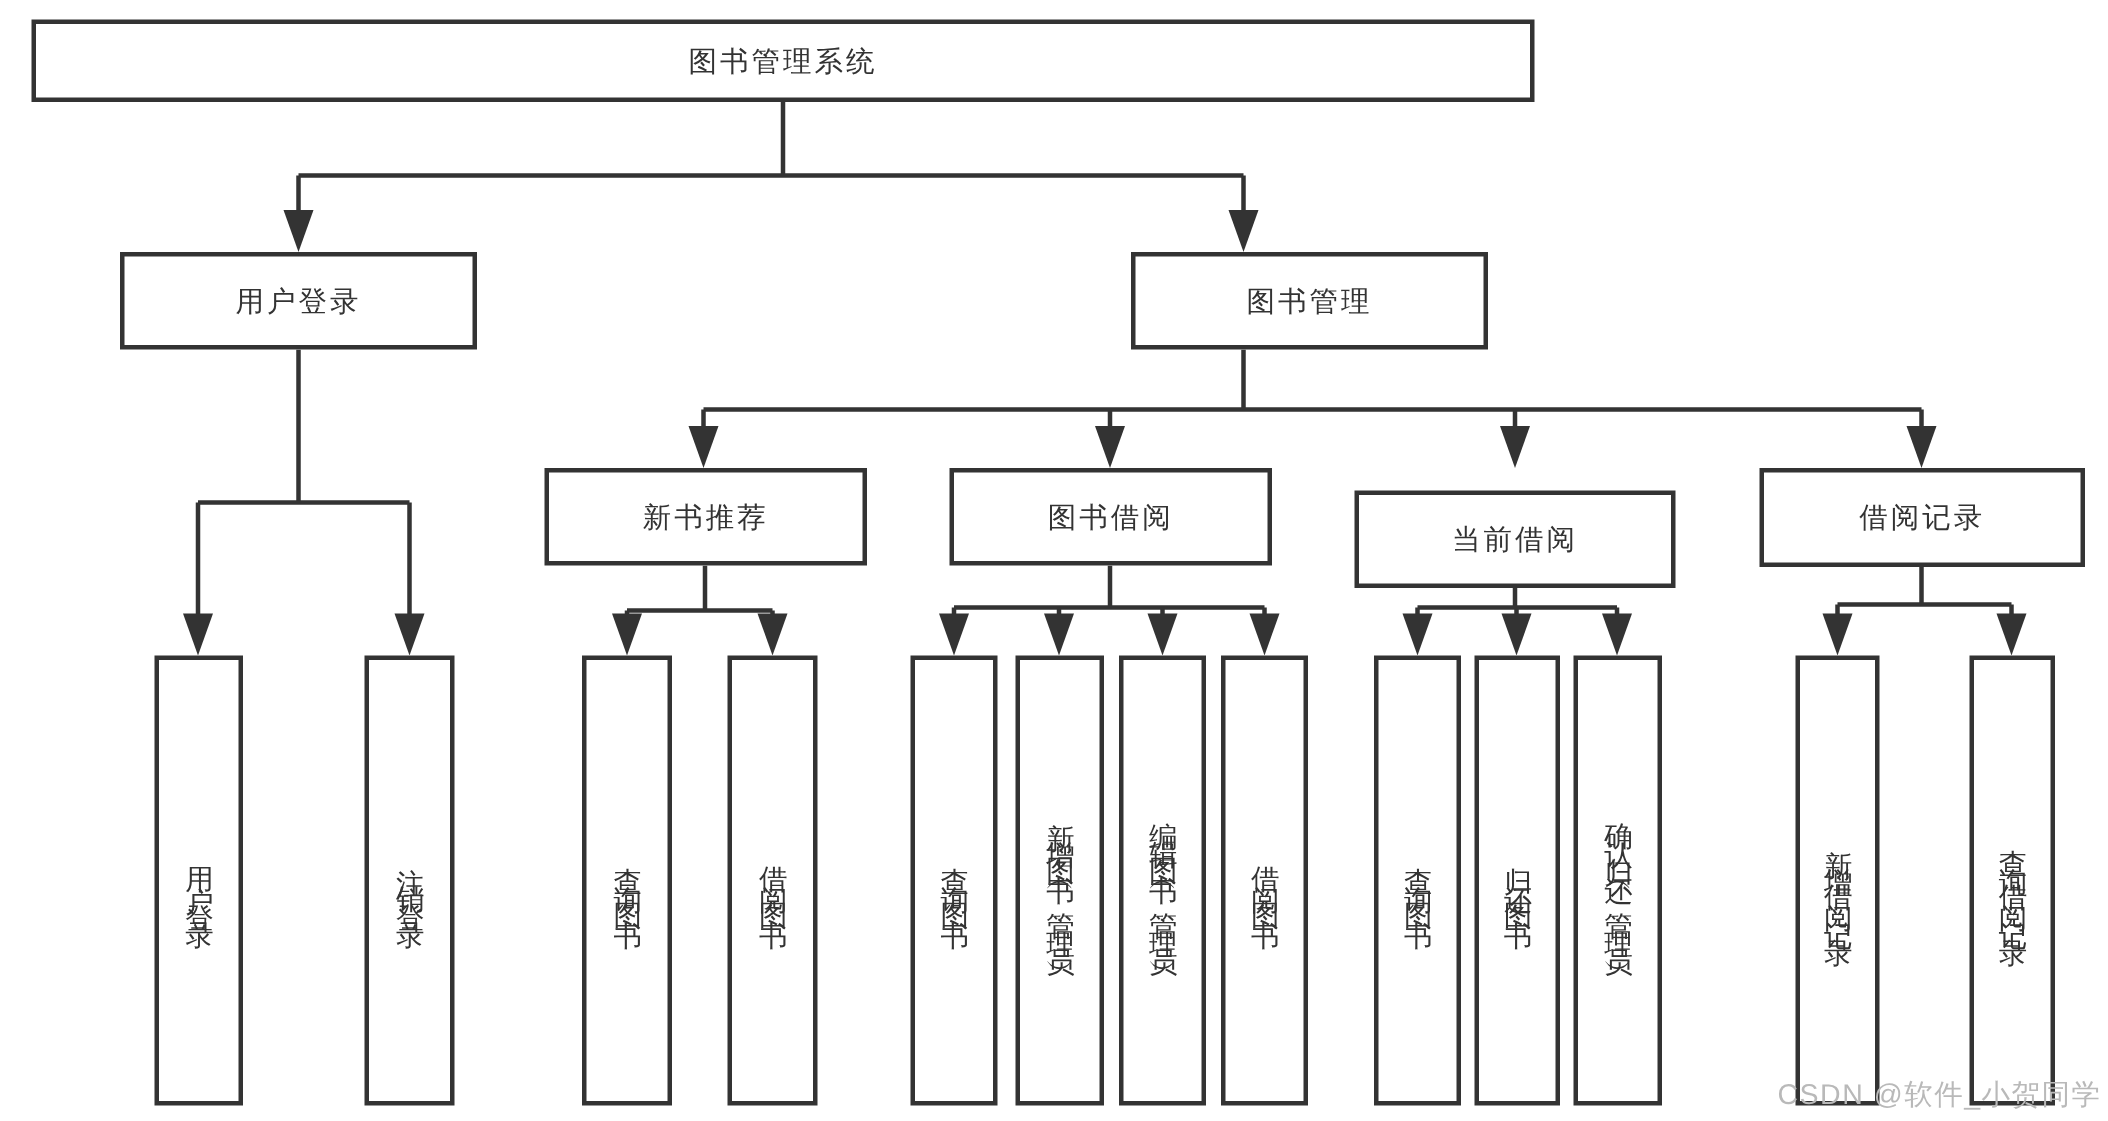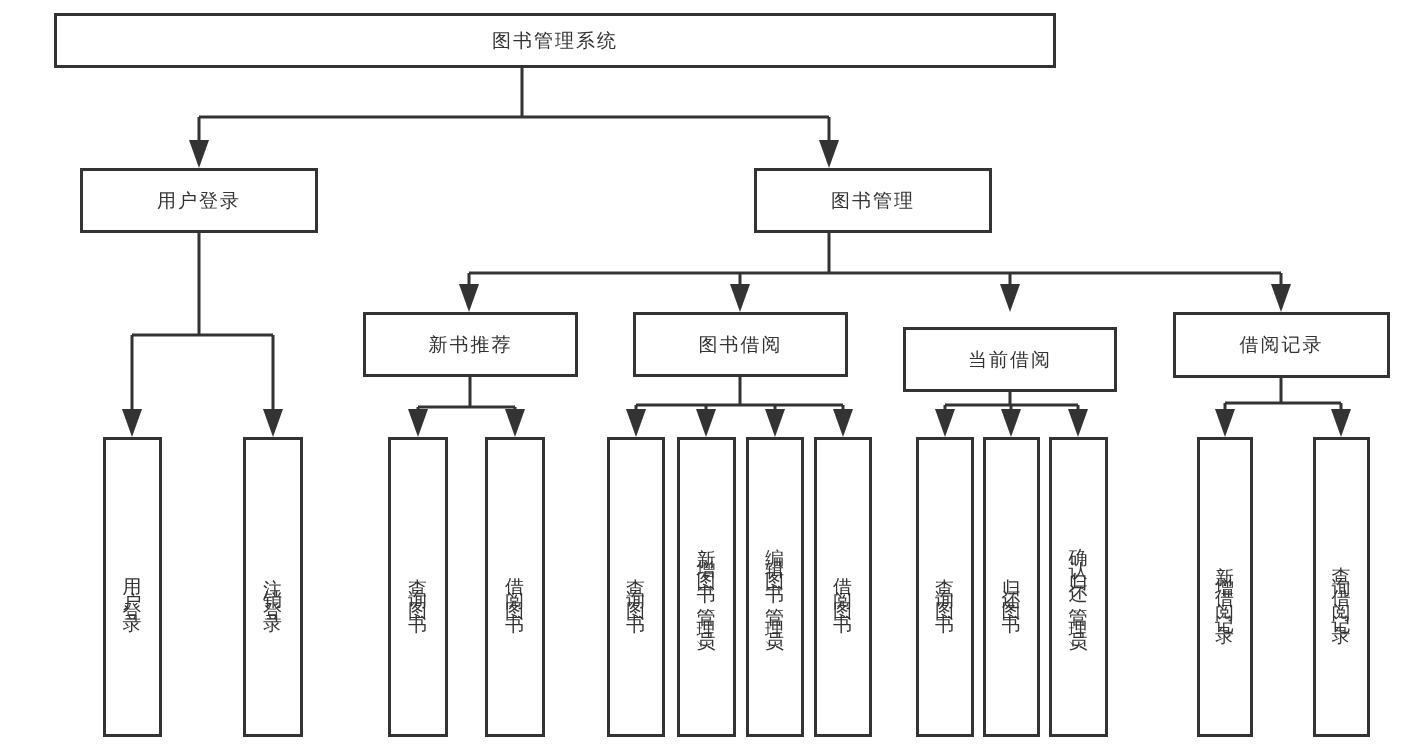--- a/index.html
+++ b/index.html
@@ -31,21 +31,21 @@
   .h-node { font-size: 19px; letter-spacing: 2px; white-space: nowrap; }
   .v-node .v-label {
     writing-mode: vertical-rl;
     text-orientation: mixed;
     font-size: 19px;
     letter-spacing: 12px;
     line-height: 1;
     white-space: nowrap;
   }
   
-  .n-root        { left: 21px;   top: 13px;  width: 1002px; height: 55px; margin-left: 33px; }
+  .n-root        { left: 21px;   top: 13px;  width: 1002px; height: 55px; }
   .n-user-login  { left: 80px;   top: 168px; width: 238px;  height: 65px; }
   .n-book-mgmt   { left: 710px;  top: 168px; width: 238px;  height: 65px; margin-left: 44px; }
   .n-new-rec     { left: 363px;  top: 312px; width: 215px;  height: 65px; align-items: center; }
   .n-borrow      { left: 633px;  top: 312px; width: 215px;  height: 65px; }
   .n-current     { left: 903px;  top: 327px; width: 214px;  height: 65px; }
   .n-records     { left: 1173px; top: 312px; width: 217px;  height: 66px; }
   .leaf          { top: 437px; height: 300px; }
   .n-g1a { left: 103px;  width: 59px; }
   .n-g1b { left: 243px;  width: 60px; }
   .n-g2a { left: 388px;  width: 60px; }
@@ -169,14 +169,15 @@
     <span class="v-label">确认归还（管理员）</span>
   </div>
 
   <div class="node v-node leaf n-g5a">
     <span class="v-label">新增借阅记录</span>
   </div>
   <div class="node v-node leaf n-g5b">
     <span class="v-label">查询借阅记录</span>
   </div>
 
+  <div class="watermark">CSDN @软件_小贺同学</div>
 
 </div>
 
 </body></html>

